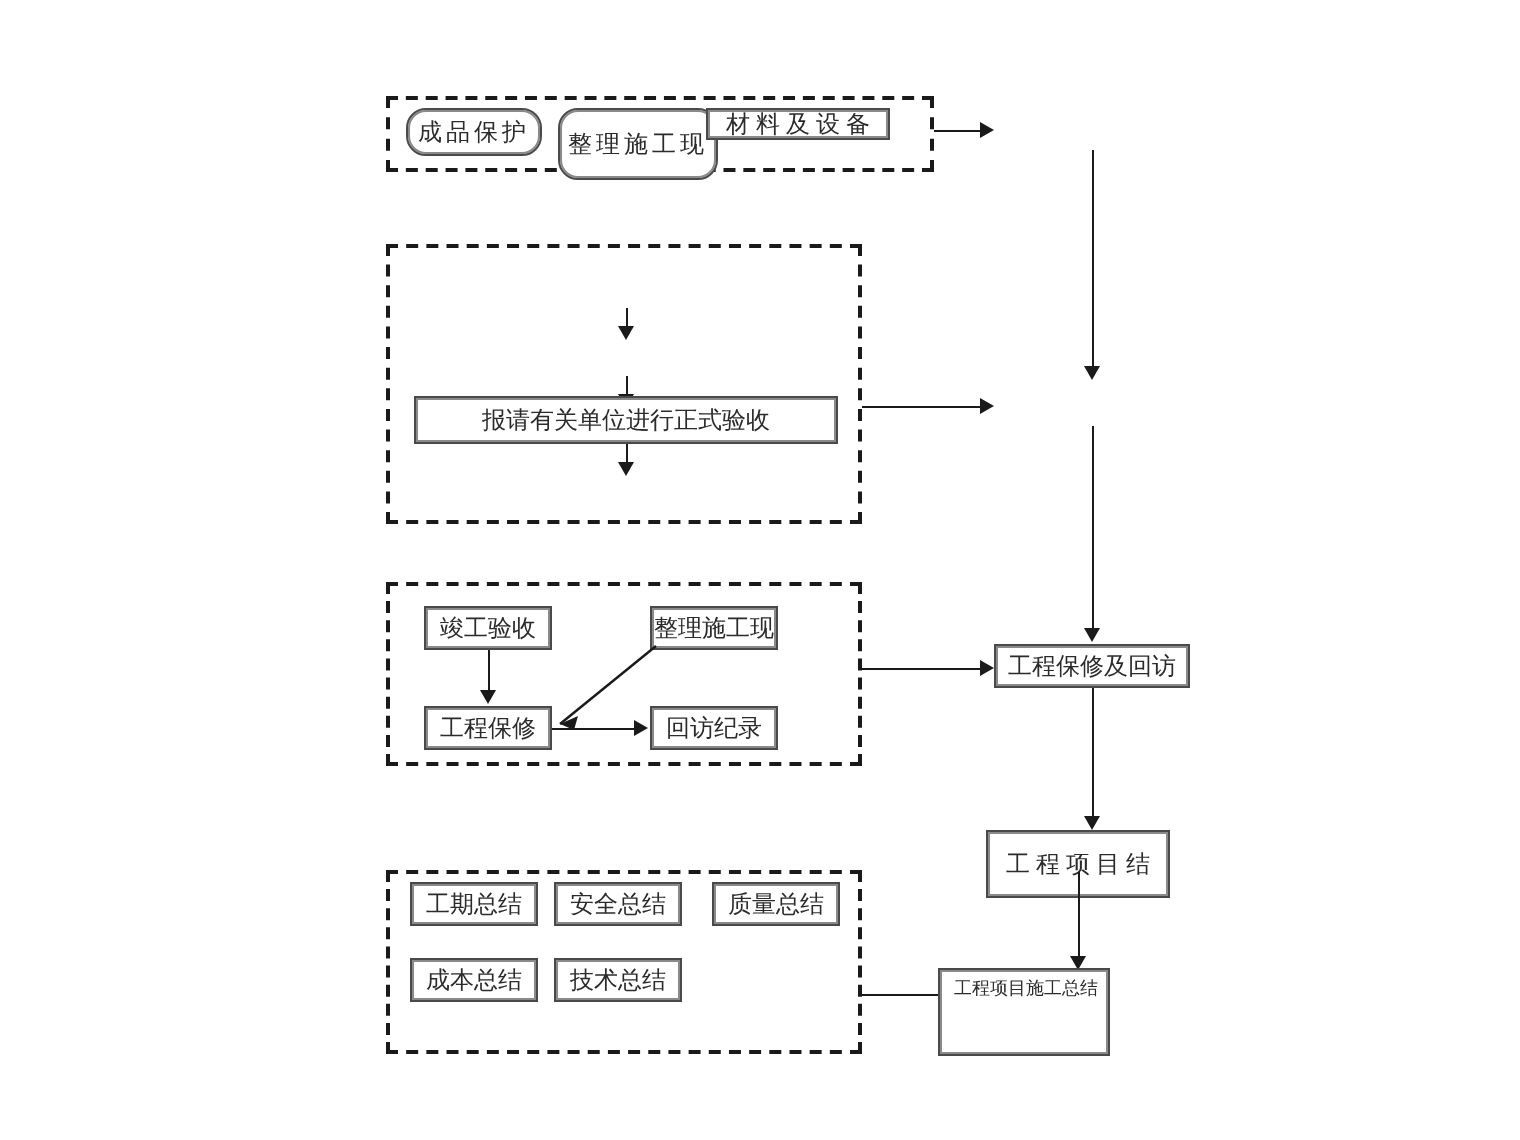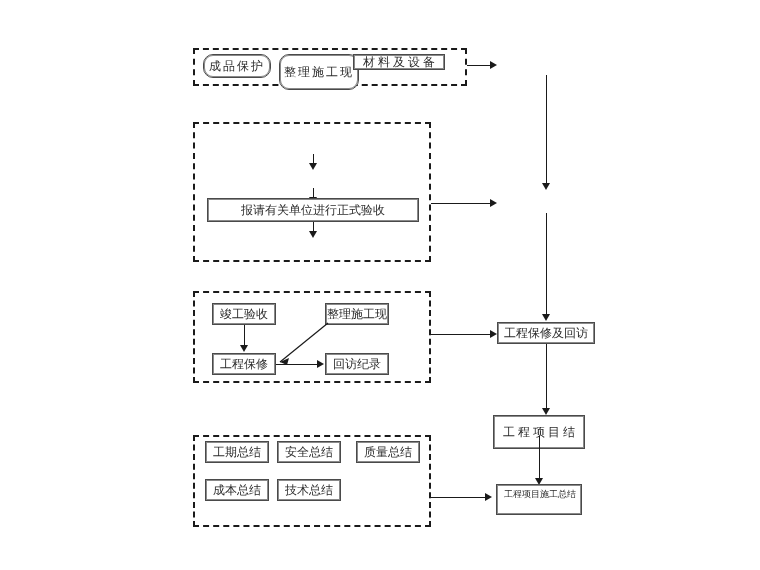--- a/index.html
+++ b/index.html
@@ -167,15 +167,15 @@
   <div class="node framed t12" style="left:497px; top:322px; width:98px; height:22px;">工程保修及回访</div>
 
   <div class="ln ln-v" style="left:546px; top:344px; height:66px;"></div>
   <div class="arrow arrow-down" style="left:542px; top:408px;"></div>
 
   <div class="node framed t12" style="left:493px; top:415px; width:92px; height:34px;">工 程 项 目 结</div>
 
   <div class="ln ln-v" style="left:539px; top:436px; height:44px;"></div>
   <div class="arrow arrow-down" style="left:535px; top:478px;"></div>
 
-  <div class="node framed t9 lead-top lead-left" style="left:496px; top:484px; width:86px; height:31px;">工程项目施工总结</div>
+  <div class="node framed t9 lead-top lead-left" style="left:469px; top:484px; width:86px; height:44px;">工程项目施工总结</div>
 
 </div>
 
 </body></html>

